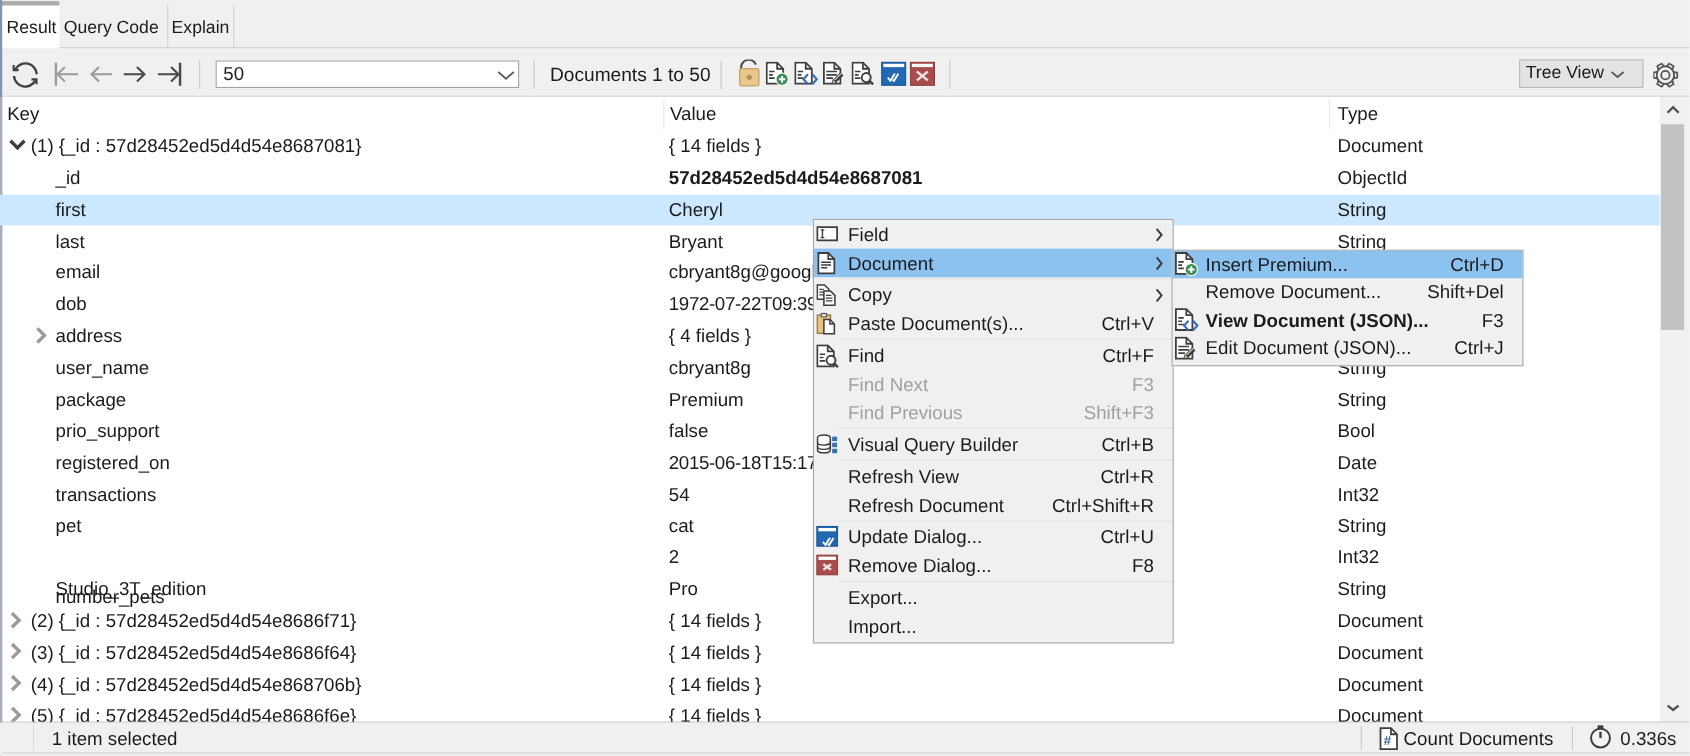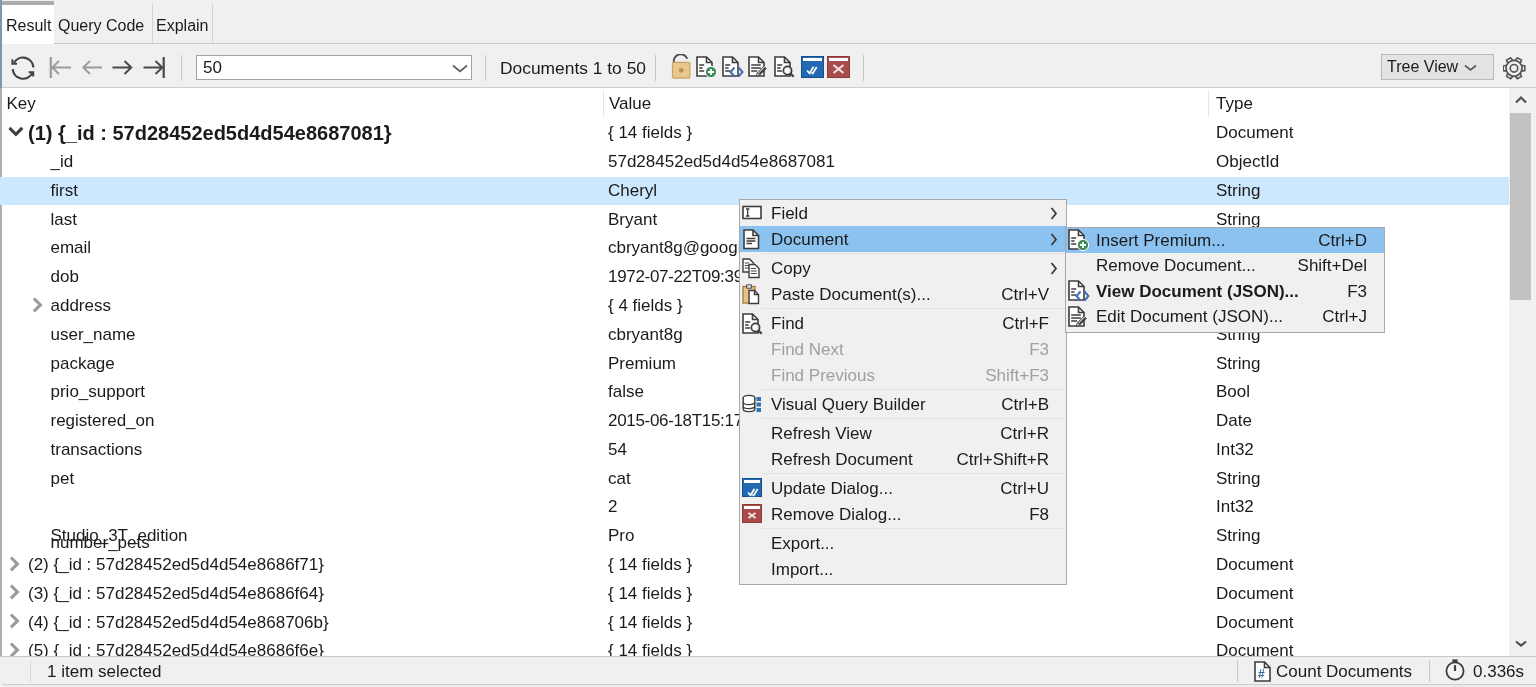--- a/index.html
+++ b/index.html
@@ -126,25 +126,25 @@
 <div class="abs" style="left:0;top:0;width:1.6px;height:687px;background:#8296ab"></div>
 <div class="abs" style="left:0;top:88.3px;width:2.4px;height:567.7px;background:#a9aeb8"></div>
 <div class="txt" style="left:6.5px;top:93px;line-height:22px;font-size:17px;color:#1b1b1b;font-weight:normal;">Key</div>
 <div class="txt" style="left:609px;top:93px;line-height:22px;font-size:17px;color:#1b1b1b;font-weight:normal;">Value</div>
 <div class="txt" style="left:1216px;top:93px;line-height:22px;font-size:17px;color:#1b1b1b;font-weight:normal;">Type</div>
 <div class="abs" style="left:603px;top:90px;width:1px;height:27px;background:#e7e7e7"></div>
 <div class="abs" style="left:1208px;top:90px;width:1px;height:27px;background:#e7e7e7"></div>
 <svg style="position:absolute;left:8.7px;top:127.39000000000001px;overflow:visible;" width="14" height="10" viewBox="0 0 14 10">
     <path d="M1.6 2 L6.9 7.4 L12.2 2" fill="none" stroke="#3d3d3d" stroke-width="3.1" stroke-linecap="square"></path>
   </svg>
-<div class="txt" style="left:28px;top:122.29000000000002px;line-height:22px;font-size:20px;color:#1b1b1b;font-weight:bold;">(1) {_id : 57d28452ed5d4d54e8687081}</div>
+<div class="txt" style="left:28px;top:122.29000000000002px;line-height:22px;font-size:17px;color:#1b1b1b;font-weight:normal;">(1) {_id : 57d28452ed5d4d54e8687081}</div>
 <div class="txt" style="left:608px;top:122.29000000000002px;line-height:22px;font-size:17px;color:#1b1b1b;font-weight:normal;">{ 14 fields }</div>
 <div class="txt" style="left:1216px;top:122.29000000000002px;line-height:22px;font-size:17px;color:#1b1b1b;font-weight:normal;">Document</div>
 <div class="txt" style="left:50.5px;top:151.07px;line-height:22px;font-size:17px;color:#1b1b1b;font-weight:normal;">_id</div>
-<div class="txt" style="left:608px;top:151.07px;line-height:22px;font-size:17px;color:#1b1b1b;font-weight:normal;">57d28452ed5d4d54e8687081</div>
+<div class="txt" style="left:608px;top:151.07px;line-height:22px;font-size:17px;color:#1b1b1b;font-weight:bold;">57d28452ed5d4d54e8687081</div>
 <div class="txt" style="left:1216px;top:151.07px;line-height:22px;font-size:17px;color:#1b1b1b;font-weight:normal;">ObjectId</div>
 <div class="abs" style="left:0;top:176.5px;width:1509px;height:28.8px;background:#cce8ff"></div>
 <div class="txt" style="left:50.5px;top:179.85000000000002px;line-height:22px;font-size:17px;color:#1b1b1b;font-weight:normal;">first</div>
 <div class="txt" style="left:608px;top:179.85000000000002px;line-height:22px;font-size:17px;color:#1b1b1b;font-weight:normal;">Cheryl</div>
 <div class="txt" style="left:1216px;top:179.85000000000002px;line-height:22px;font-size:17px;color:#1b1b1b;font-weight:normal;">String</div>
 <div class="txt" style="left:50.5px;top:208.63px;line-height:22px;font-size:17px;color:#1b1b1b;font-weight:normal;">last</div>
 <div class="txt" style="left:608px;top:208.63px;line-height:22px;font-size:17px;color:#1b1b1b;font-weight:normal;">Bryant</div>
 <div class="txt" style="left:1216px;top:208.63px;line-height:22px;font-size:17px;color:#1b1b1b;font-weight:normal;">String</div>
 <div class="txt" style="left:50.5px;top:237.41000000000003px;line-height:22px;font-size:17px;color:#1b1b1b;font-weight:normal;">email</div>
 <div class="txt" style="left:608px;top:237.41000000000003px;line-height:22px;font-size:17px;color:#1b1b1b;font-weight:normal;">cbryant8g@google.com.br</div>

